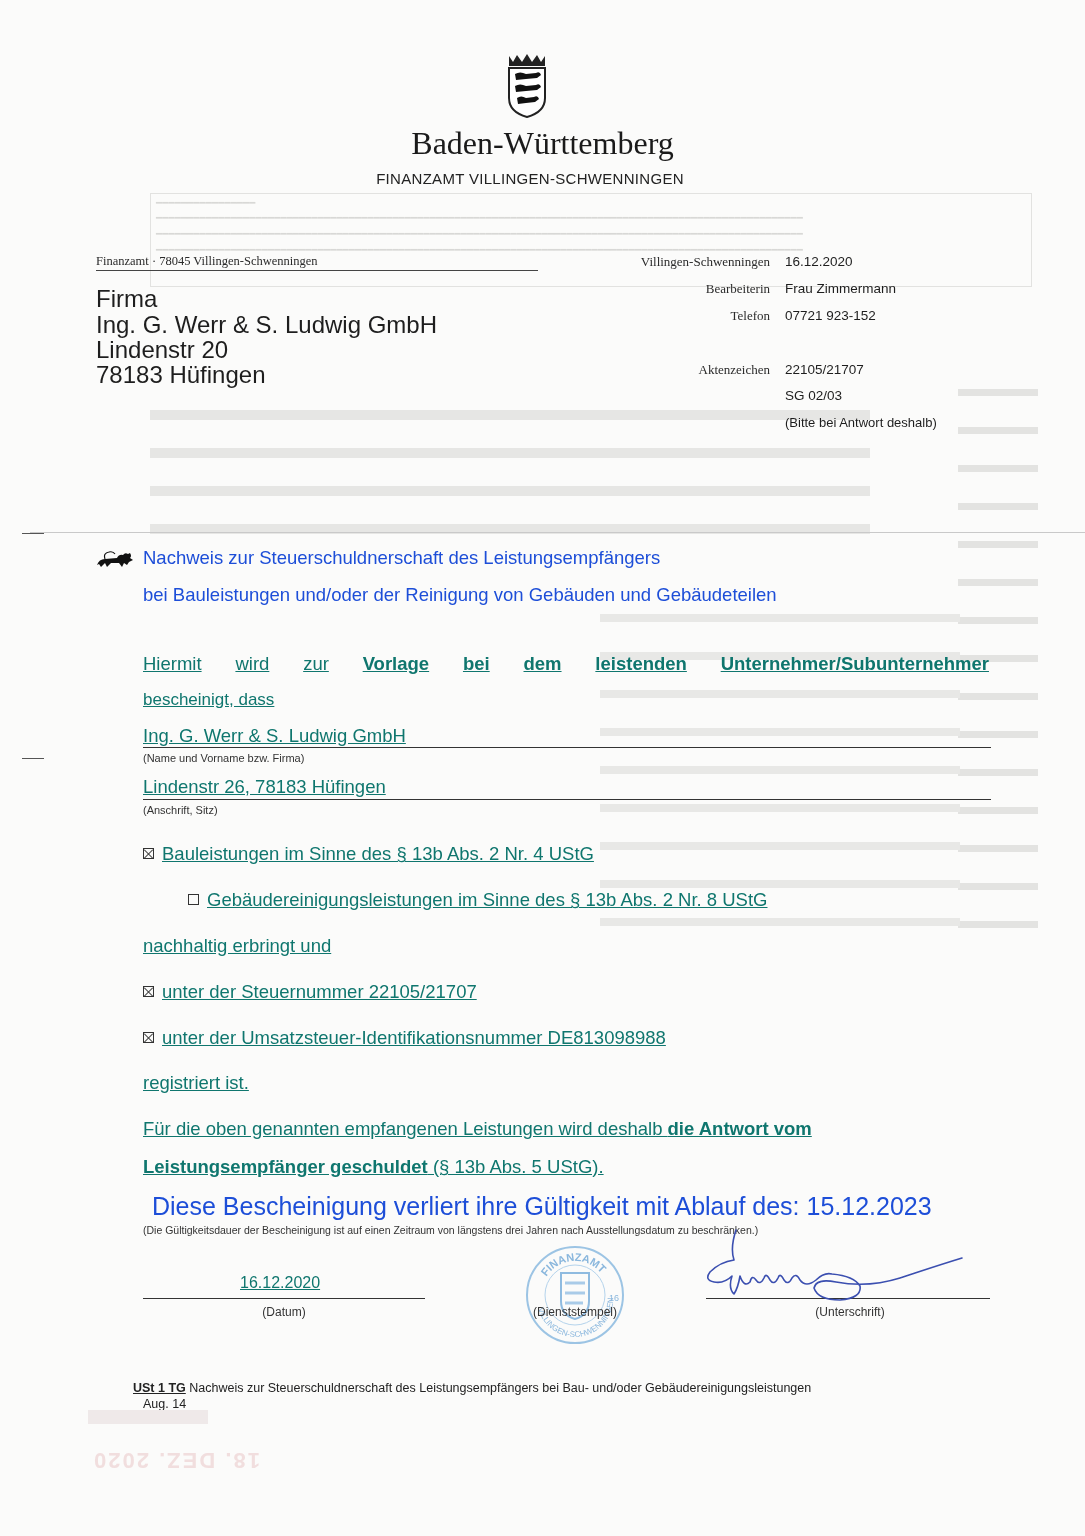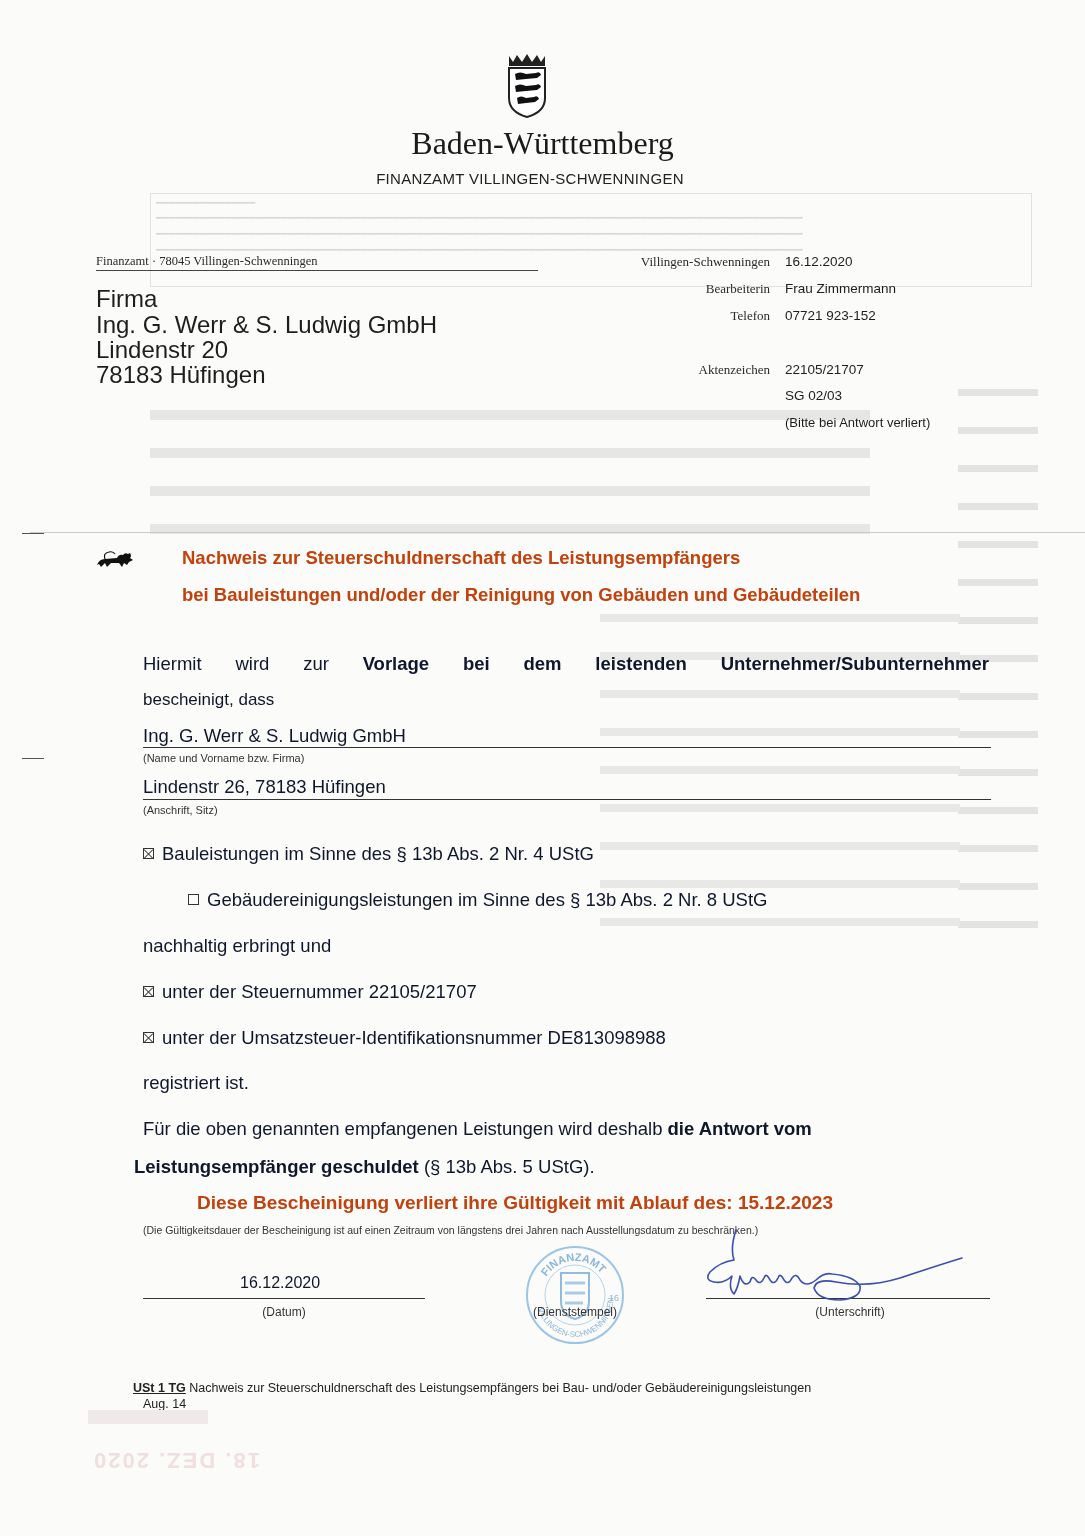--- a/index.html
+++ b/index.html
@@ -25,22 +25,22 @@
   .sender-line { left: 96px; top: 254px; font-size: 12.5px; color: #2a2a2a; }
   .sender-rule { left: 96px; top: 270px; width: 442px; height: 1px; background: #444; }
 
   .addr { left: 96px; font-size: 24px; color: #1e1e1e; }
   .meta-label { font-size: 13px; color: #2a2a2a; text-align: right; width: 190px; }
   .meta-value { font-size: 13.5px; color: #1e1e1e; }
 
   .fold { left: 30px; top: 532px; width: 1055px; height: 1px; background: #c9c9c9; }
   .margin-mark { height: 1px; background: #555; width: 22px; }
 
-  .title { font-size: 18.5px; font-weight: bold; color: #c2410c; white-space: nowrap; margin-left: 39px; }
-  .body-text { font-size: 18.5px; color: #0f172a; white-space: nowrap; }
+  .title { font-size: 18.5px; font-weight: normal; color: #1d4ed8; white-space: nowrap; }
+  .body-text { font-size: 18.5px; color: #0f766e; white-space: nowrap; text-decoration: underline; }
   .small-label { font-size: 11px; color: #333; }
   .field-rule { height: 1px; background: #333; }
   .checkbox { display: inline-block; width: 11px; height: 11px; border: 1px solid #333; position: relative; vertical-align: 1px; margin-right: 8px; box-sizing: border-box; }
   .checkbox.checked::before, .checkbox.checked::after {
     content: ""; position: absolute; left: 4px; top: -1px; width: 1px; height: 12px; background: #333;
   }
   .checkbox.checked::before { transform: rotate(45deg); }
   .checkbox.checked::after { transform: rotate(-45deg); }
   .bold { font-weight: bold; }
   .justify-line { display: flex; justify-content: space-between; width: 846px; }
@@ -86,21 +86,21 @@
 
 <div class="abs meta-label serif" style="left:580px; top:254px;">Villingen-Schwenningen</div>
 <div class="abs meta-value" style="left:785px; top:254px;">16.12.2020</div>
 <div class="abs meta-label serif" style="left:580px; top:281px;">Bearbeiterin</div>
 <div class="abs meta-value" style="left:785px; top:281px;">Frau Zimmermann</div>
 <div class="abs meta-label serif" style="left:580px; top:308px;">Telefon</div>
 <div class="abs meta-value" style="left:785px; top:308px;">07721 923-152</div>
 <div class="abs meta-label serif" style="left:580px; top:362px;">Aktenzeichen</div>
 <div class="abs meta-value" style="left:785px; top:362px;">22105/21707</div>
 <div class="abs meta-value" style="left:785px; top:388px;">SG 02/03</div>
-<div class="abs meta-value" style="left:785px; top:415px; font-size:13px;">(Bitte bei Antwort verliert)</div>
+<div class="abs meta-value" style="left:785px; top:415px; font-size:13px;">(Bitte bei Antwort deshalb)</div>
 
 <div class="abs fold"></div>
 <div class="abs margin-mark" style="left:22px; top:533px;"></div>
 <div class="abs margin-mark" style="left:22px; top:758px;"></div>
 
 <svg class="abs" style="left:95px; top:551px; width:40px; height:18px;" viewBox="0 0 40 18">
   <path d="M2 14 Q4 8 10 8 L22 7 Q24 3 28 4 Q30 1 33 3 L35 2 Q37 5 35 7 L38 9 L34 11 L32 14 L29 12 L27 16 L24 12 L16 12 L12 16 L10 12 L6 16 L4 13 Z" fill="#111"></path>
   <path d="M10 8 Q8 2 14 1 Q18 0 20 3" fill="none" stroke="#111" stroke-width="1.2"></path>
 </svg>
 <div class="abs title" style="left:143px; top:547px;">Nachweis zur Steuerschuldnerschaft des Leistungsempfängers</div>
@@ -138,25 +138,25 @@
   <span class="checkbox checked"></span><span>unter der Steuernummer 22105/21707</span>
 </div>
 <div class="abs body-text" style="left:143px; top:1027px;">
   <span class="checkbox checked"></span><span>unter der Umsatzsteuer-Identifikationsnummer DE813098988</span>
 </div>
 <div class="abs body-text" style="left:143px; top:1072px;">registriert ist.</div>
 
 <div class="abs body-text" style="left:143px; top:1118px;">
   <span>Für die oben genannten empfangenen Leistungen wird deshalb </span><span class="bold">die Antwort vom</span>
 </div>
-<div class="abs body-text" style="left:134px; top:1156px;">
+<div class="abs body-text" style="left:143px; top:1156px;">
   <span class="bold">Leistungsempfänger geschuldet</span><span> (§ 13b Abs. 5 UStG).</span>
 </div>
 
-<div class="abs title" style="left:158px; top:1192px; font-size:19px;">Diese Bescheinigung verliert ihre Gültigkeit mit Ablauf des: 15.12.2023</div>
+<div class="abs title" style="left:152px; top:1192px; font-size:25px;">Diese Bescheinigung verliert ihre Gültigkeit mit Ablauf des: 15.12.2023</div>
 <div class="abs small-label" style="left:143px; top:1224px; font-size:10.5px;">(Die Gültigkeitsdauer der Bescheinigung ist auf einen Zeitraum von längstens drei Jahren nach Ausstellungsdatum zu beschränken.)</div>
 
 <div class="abs body-text" style="left:240px; top:1274px; font-size:16px;">16.12.2020</div>
 <div class="abs sig-rule" style="left:143px; top:1298px; width:282px;"></div>
 <div class="abs sig-label" style="left:143px; top:1305px; width:282px;">(Datum)</div>
 
 <svg class="abs" style="left:523px; top:1243px; width:104px; height:104px;" viewBox="0 0 104 104">
   <defs>
     <path id="stampArcTop" d="M18 52 A34 34 0 0 1 86 52"></path>
     <path id="stampArcBottom" d="M14 56 A38 38 0 0 0 90 56"></path>

